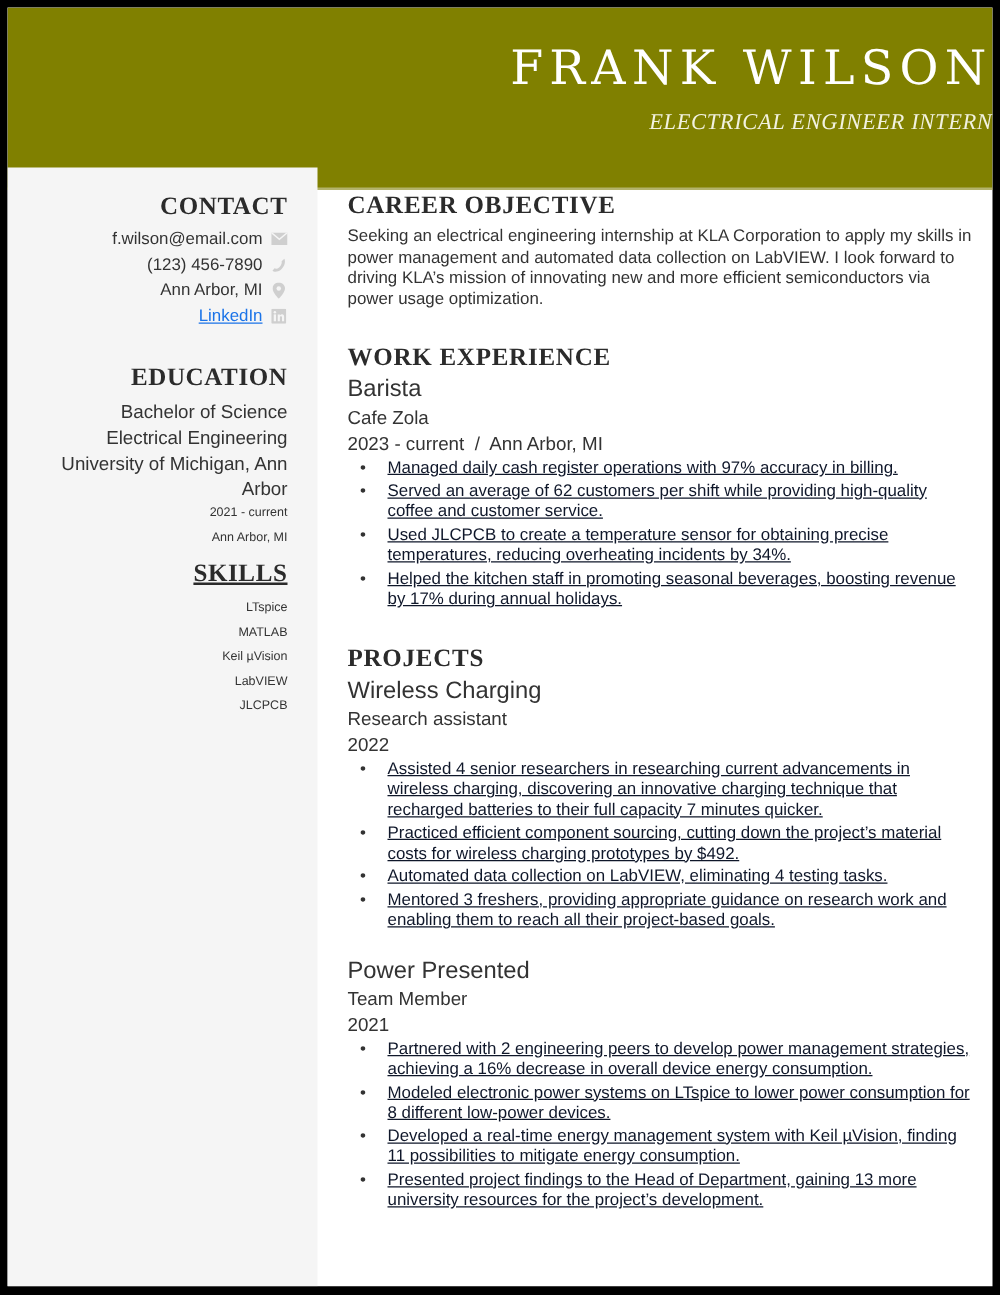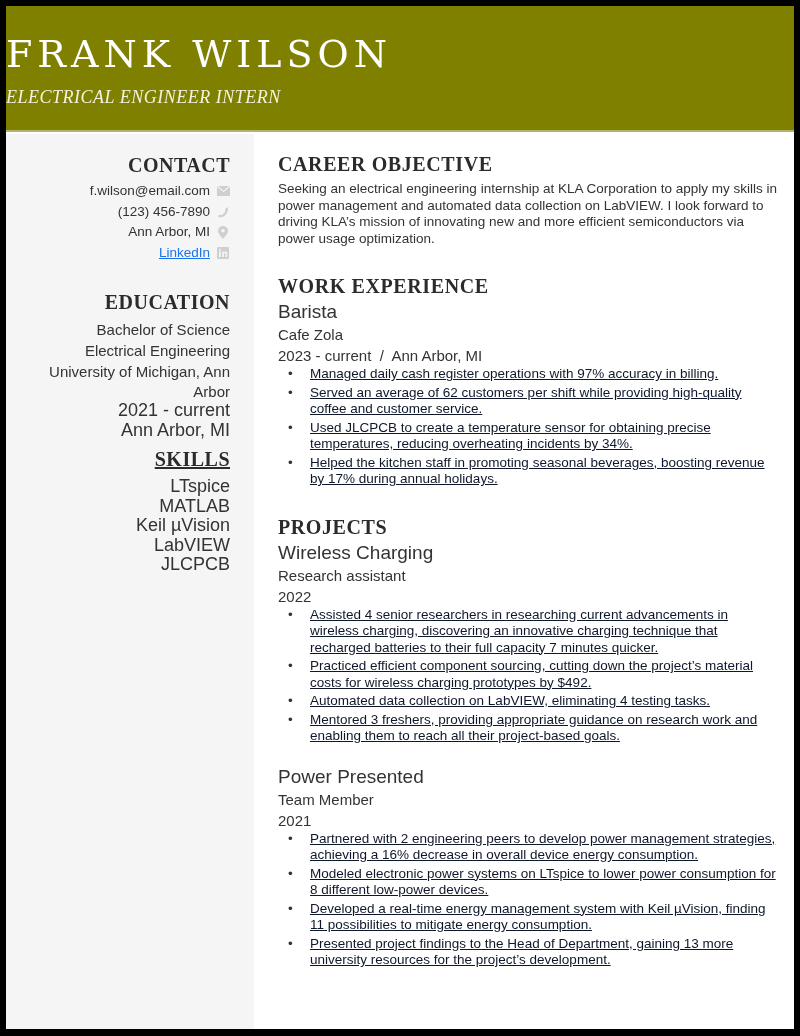--- a/index.html
+++ b/index.html
@@ -3,42 +3,42 @@
 <meta charset="utf-8">
 <style>
   * { box-sizing: border-box; margin: 0; padding: 0; }
   html, body { width: 800px; height: 1036px; background: #000; overflow: hidden; }
   body { font-family: "Liberation Sans", "DejaVu Sans", sans-serif; color: #333; }
   .page {
     position: absolute; left: 6px; top: 6px; width: 788px; height: 1023px;
     background: #fff; overflow: hidden;
   }
   .header {
-    position: absolute; left: 0; top: 0; width: 788px; height: 126px;
-    background: #808000; border-bottom: 2px solid #b3b36b; text-align: left;
+    position: absolute; left: 0; top: 0; width: 788px; height: 146px;
+    background: #808000; border-bottom: 2px solid #b3b36b; text-align: right;
   }
   .header .name {
     font-family: "DejaVu Serif", "Liberation Serif", serif;
     color: #fff; font-size: 38px; letter-spacing: 5px; font-weight: normal;
     position: absolute; top: 26px; left: 0; right: 0;
   }
   .header .title {
     font-family: "Liberation Serif", "DejaVu Serif", serif; font-style: italic;
     color: #f2f2e0; font-size: 18px; letter-spacing: 0.5px;
     position: absolute; top: 81px; left: 0; right: 0;
   }
   .sidebar {
     position: absolute; left: 0; top: 128px; width: 248px; height: 895px;
     background: #f5f5f5; text-align: right; padding-right: 24px;
   }
   .side-heading {
     font-family: "Liberation Serif", "DejaVu Serif", serif; font-weight: bold;
     font-size: 20px; color: #2b2b2b; letter-spacing: 0.5px;
   }
-  .side-line { font-size: 18px; color: #333; line-height: 19.5px; }
+  .side-line { font-size: 10px; color: #333; line-height: 19.5px; }
   .contact-row { display: flex; justify-content: flex-end; align-items: center; font-size: 13.5px; line-height: 20.5px; }
   .contact-row .icon { width: 14px; height: 14px; margin-left: 6px; color: #c8c8c8; display: inline-flex; align-items: center; justify-content: center; }
   .link { color: #1a73e8; text-decoration: underline; }
   .main { position: absolute; left: 272px; top: 128px; width: 500px; }
   .sec-heading {
     font-family: "Liberation Serif", "DejaVu Serif", serif; font-weight: bold;
     font-size: 20px; color: #2b2b2b; letter-spacing: 0.6px;
   }
   .para { font-size: 13.5px; line-height: 16.5px; color: #333; }
   .job-title { font-size: 19px; color: #333; line-height: 24px; }

